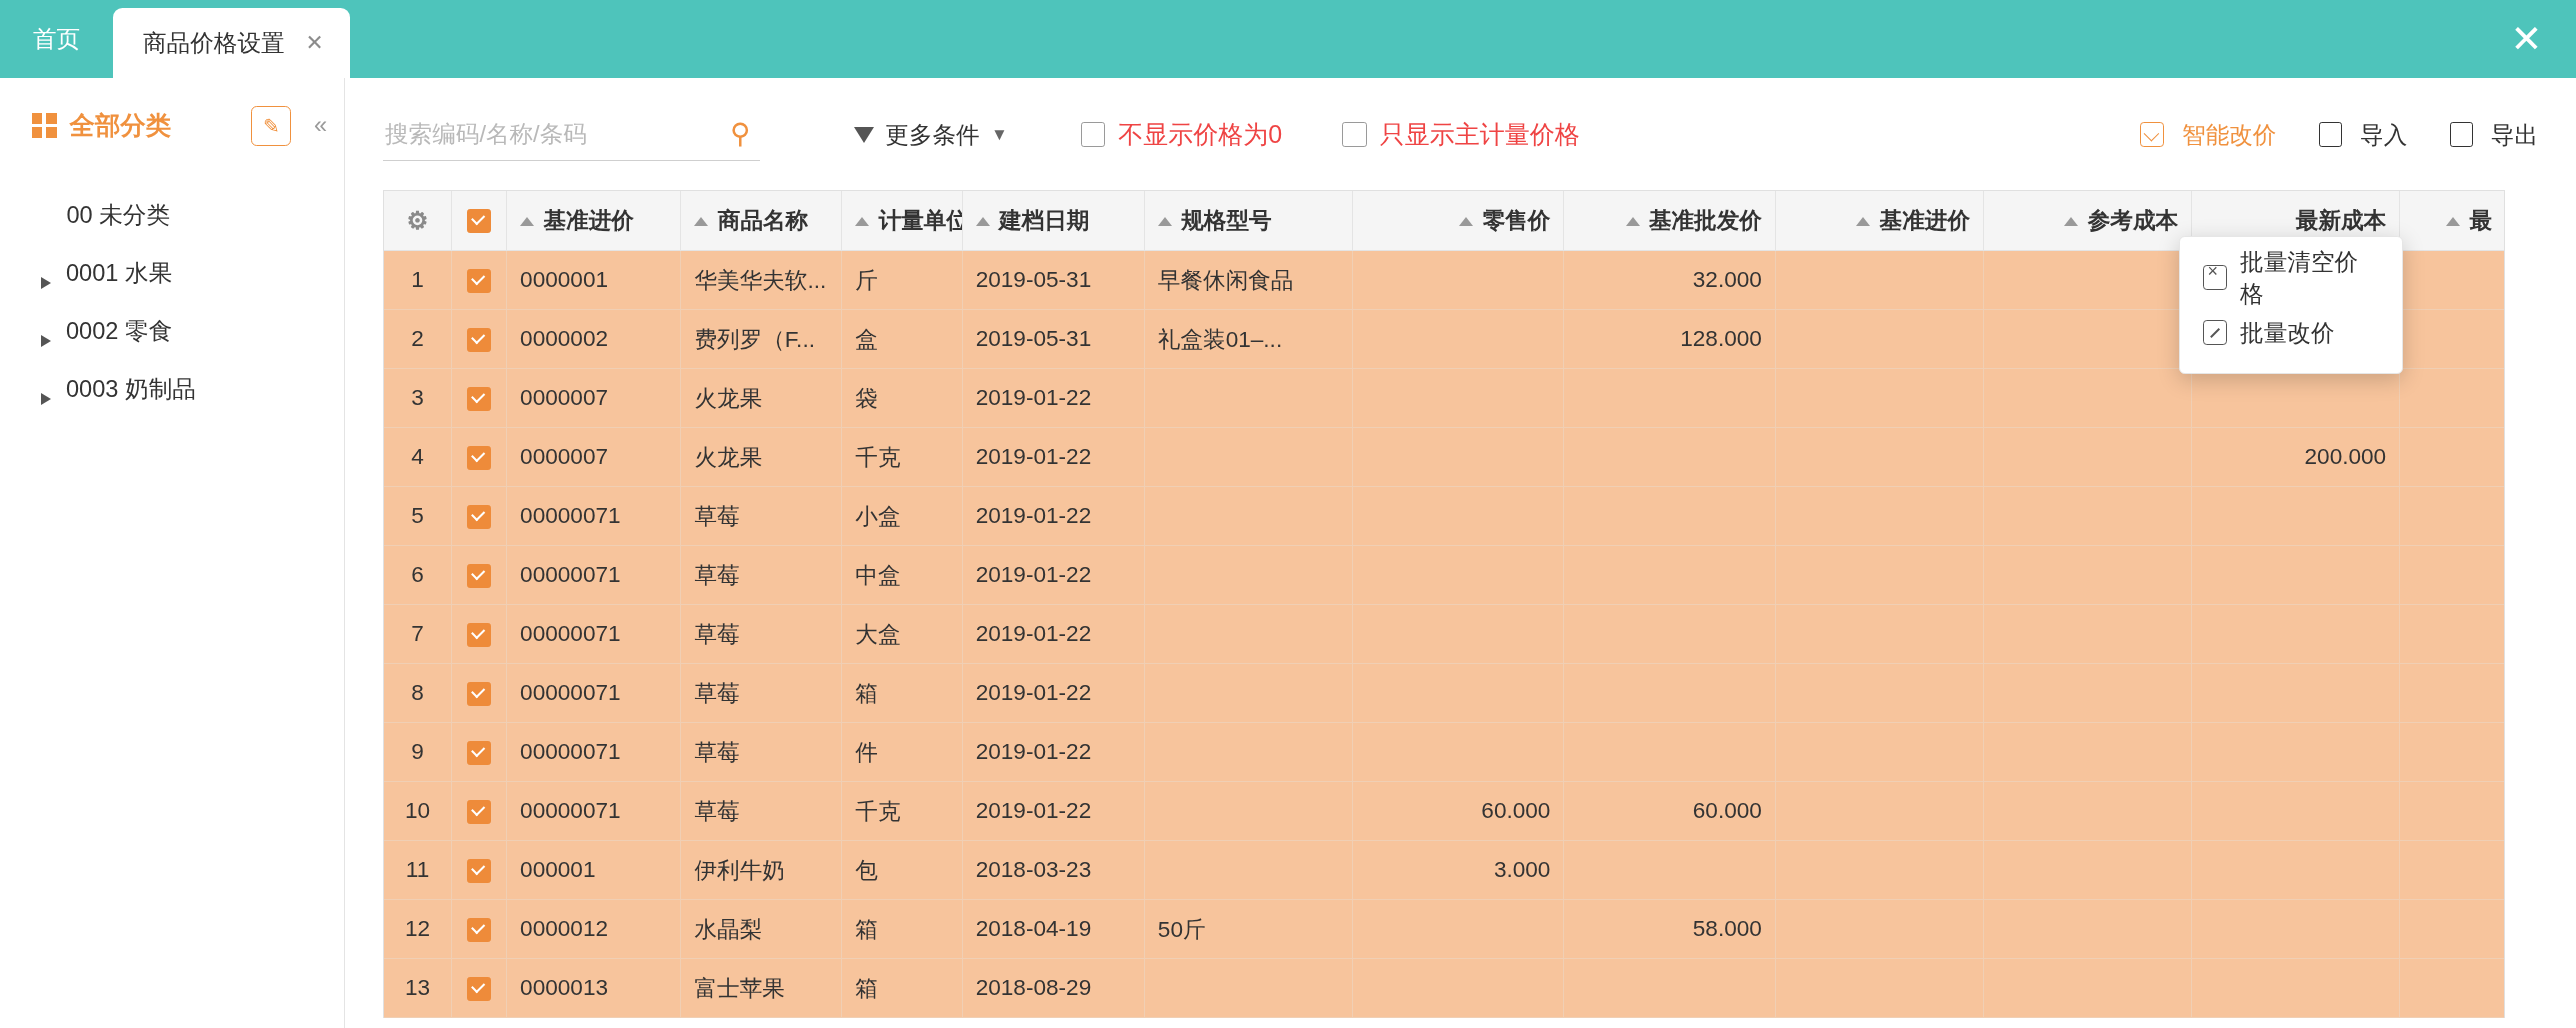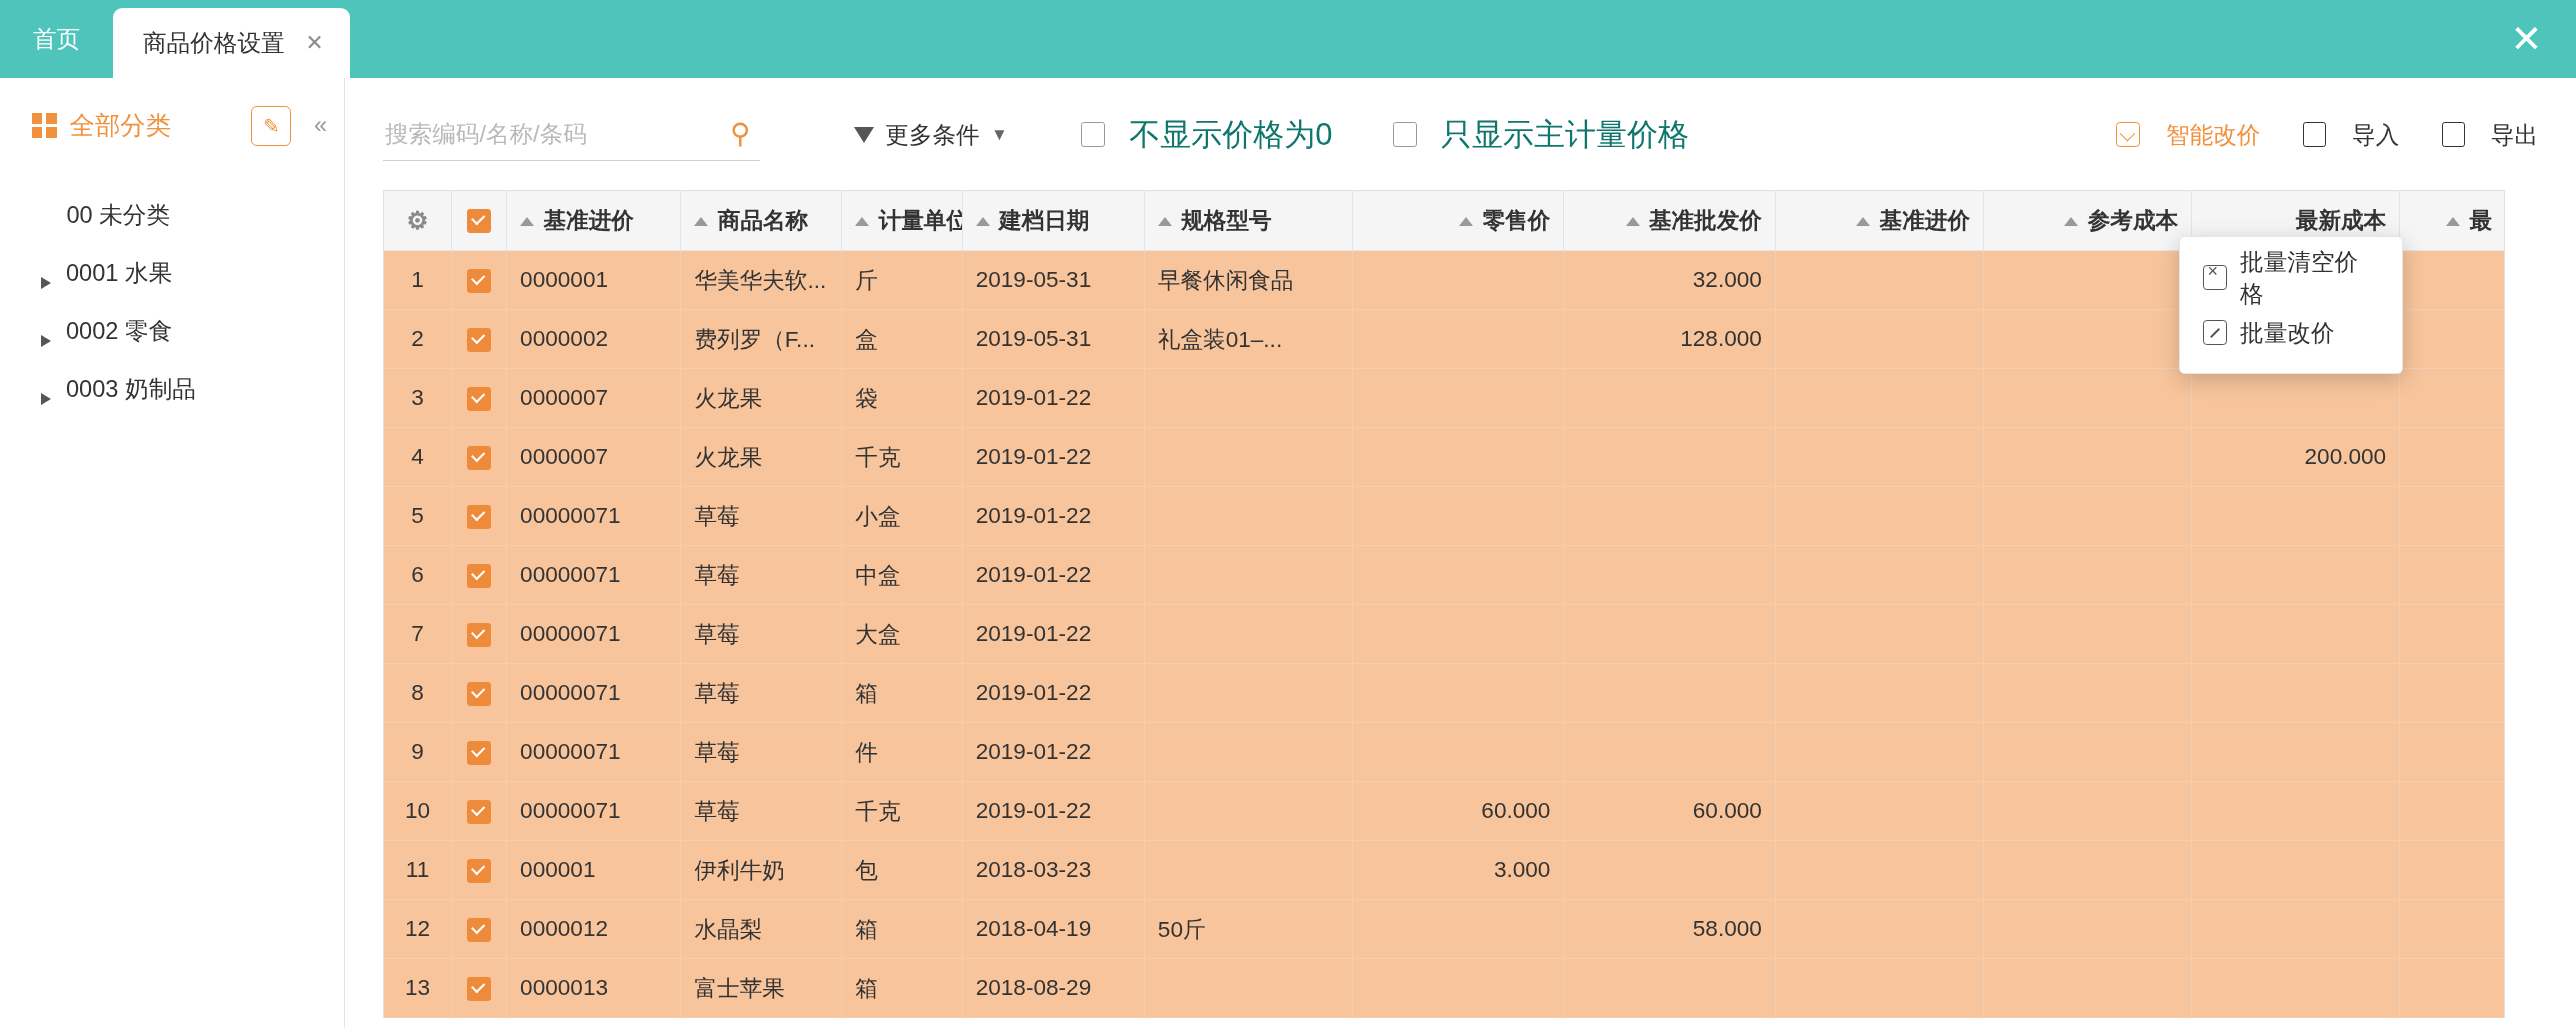--- a/index.html
+++ b/index.html
@@ -76,21 +76,21 @@
   .grid-icon {
     display: grid;
     grid-template-columns: 10.4px 10.4px;
     grid-template-rows: 10.4px 10.4px;
     gap: 3.8px;
   }
   .grid-icon i { background: #f0913e; display: block; }
   .side-head-label {
     color: #f0913e;
     font-size: 25.4px;
-    font-weight: normal;
+    font-weight: bold;
     flex: 1;
   }
   .pencil-btn {
     width: 40px; height: 40px;
     border: 0.9px solid #f0913e;
     border-radius: 5.7px;
     color: #f0913e;
     display: flex; align-items: center; justify-content: center;
     font-size: 20px;
   }
@@ -162,40 +162,40 @@
     width: 0; height: 0;
     border-left: 10.4px solid transparent;
     border-right: 10.4px solid transparent;
     border-top: 16px solid #555;
   }
   .chev {
     font-size: 17px; color: #666;
   }
   .chk-wrap {
     display: flex; align-items: center;
-    gap: 24px;
-    font-size: 31px;
-    color: #0f766e;
+    gap: 13px;
+    font-size: 25px;
+    color: #ef4444;
   }
   .chk-wrap.g1 { margin-left: 73px; }
   .chk-wrap.g2 { margin-left: 60px; }
   .chkbox {
     width: 24.5px; height: 24.5px;
     border: 1.9px solid #9a9a9a;
     border-radius: 2.8px;
     background: #fff;
   }
   .tb-right {
     margin-left: auto;
     display: flex; align-items: center;
     gap: 43px;
   }
   .tb-btn {
     display: flex; align-items: center;
-    gap: 26px;
+    gap: 18px;
     font-size: 23.6px;
     color: #333;
   }
   .tb-btn.accent { color: #f0913e; }
   .sq-icon {
     width: 24.5px; height: 24.5px;
     border: 1.9px solid currentColor;
     border-radius: 3.8px;
     position: relative;
   }

